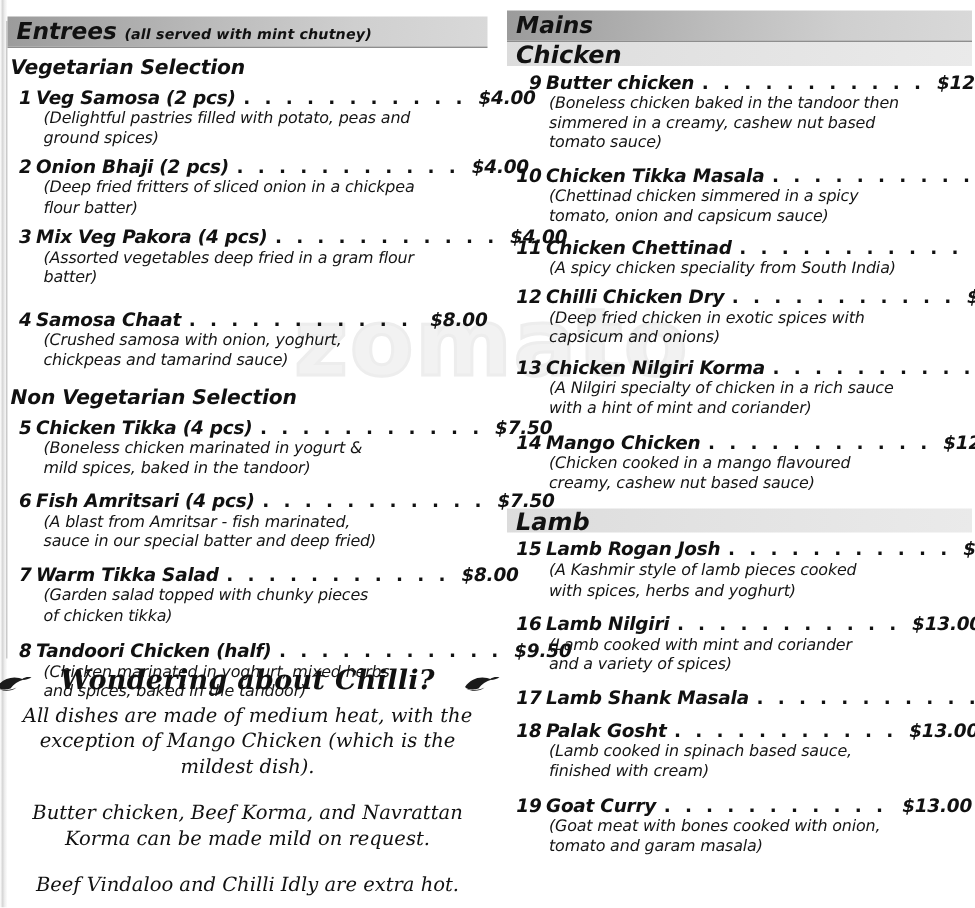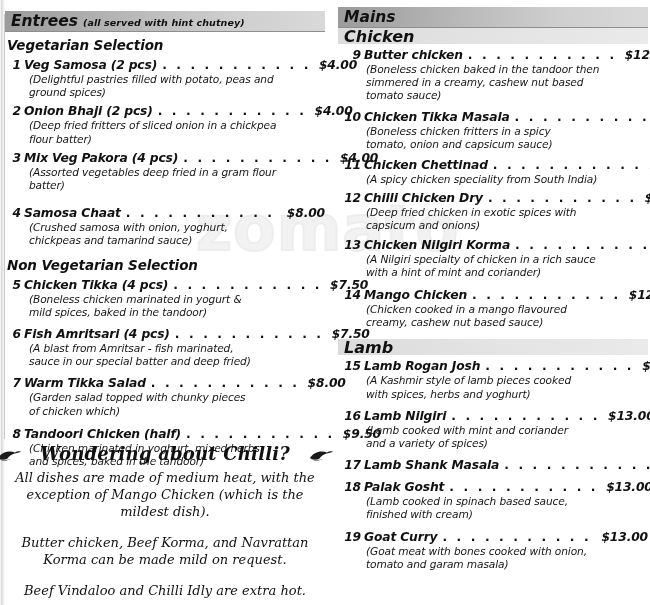--- a/index.html
+++ b/index.html
@@ -200,21 +200,21 @@
 <div class="page">
 
   <div class="scan-edge"></div>
   <div class="scan-edge2"></div>
 
   <div class="watermark">zomato</div>
 
   <div class="col col-left" style="top:11px;">
 
     <div class="band band-major">
-      <span>Entrees</span><span class="band-note">(all served with hint chutney)</span>
+      <span>Entrees</span><span class="band-note">(all served with mint chutney)</span>
     </div>
 
     <div>
       <div class="subhead">Vegetarian Selection</div>
 
       <div class="dish">
         <div class="dish-line">
           <span class="dish-num">1</span>
           <span class="dish-name">Veg Samosa (2 pcs)</span>
           <span class="leader">. . . . . . . . . . .</span>
@@ -277,21 +277,21 @@
         <div class="dish-desc" style="max-width:228px;">(A blast from Amritsar - fish marinated, sauce in our special batter and deep fried)</div>
       </div>
 
       <div class="dish" style="margin-top:8px;">
         <div class="dish-line">
           <span class="dish-num">7</span>
           <span class="dish-name">Warm Tikka Salad</span>
           <span class="leader">. . . . . . . . . . .</span>
           <span class="dish-price">$8.00</span>
         </div>
-        <div class="dish-desc" style="max-width:222px;">(Garden salad topped with chunky pieces of chicken which)</div>
+        <div class="dish-desc" style="max-width:222px;">(Garden salad topped with chunky pieces of chicken tikka)</div>
       </div>
 
       <div class="dish" style="margin-top:9px;">
         <div class="dish-line">
           <span class="dish-num">8</span>
           <span class="dish-name">Tandoori Chicken (half)</span>
           <span class="leader">. . . . . . . . . . .</span>
           <span class="dish-price">$9.50</span>
         </div>
         <div class="dish-desc" style="max-width:234px;">(Chicken marinated in yoghurt, mixed herbs and spices, baked in the tandoor)</div>
@@ -341,21 +341,21 @@
         <div class="dish-desc">(Boneless chicken baked in the tandoor then simmered in a creamy, cashew nut based tomato sauce)</div>
       </div>
 
       <div class="dish" style="margin-top:7px;">
         <div class="dish-line">
           <span class="dish-num wide">10</span>
           <span class="dish-name">Chicken Tikka Masala</span>
           <span class="leader">. . . . . . . . . . .</span>
 
         </div>
-        <div class="dish-desc" style="max-width:226px;">(Boneless chicken fritters in a spicy tomato, onion and capsicum sauce)</div>
+        <div class="dish-desc" style="max-width:226px;">(Chettinad chicken simmered in a spicy tomato, onion and capsicum sauce)</div>
       </div>
 
       <div class="dish" style="margin-top:7px;">
         <div class="dish-line">
           <span class="dish-num wide">11</span>
           <span class="dish-name">Chicken Chettinad</span>
           <span class="leader">. . . . . . . . . . .</span>
           <span class="dish-price">$12.50</span>
         </div>
         <div class="dish-desc">(A spicy chicken speciality from South India)</div>

